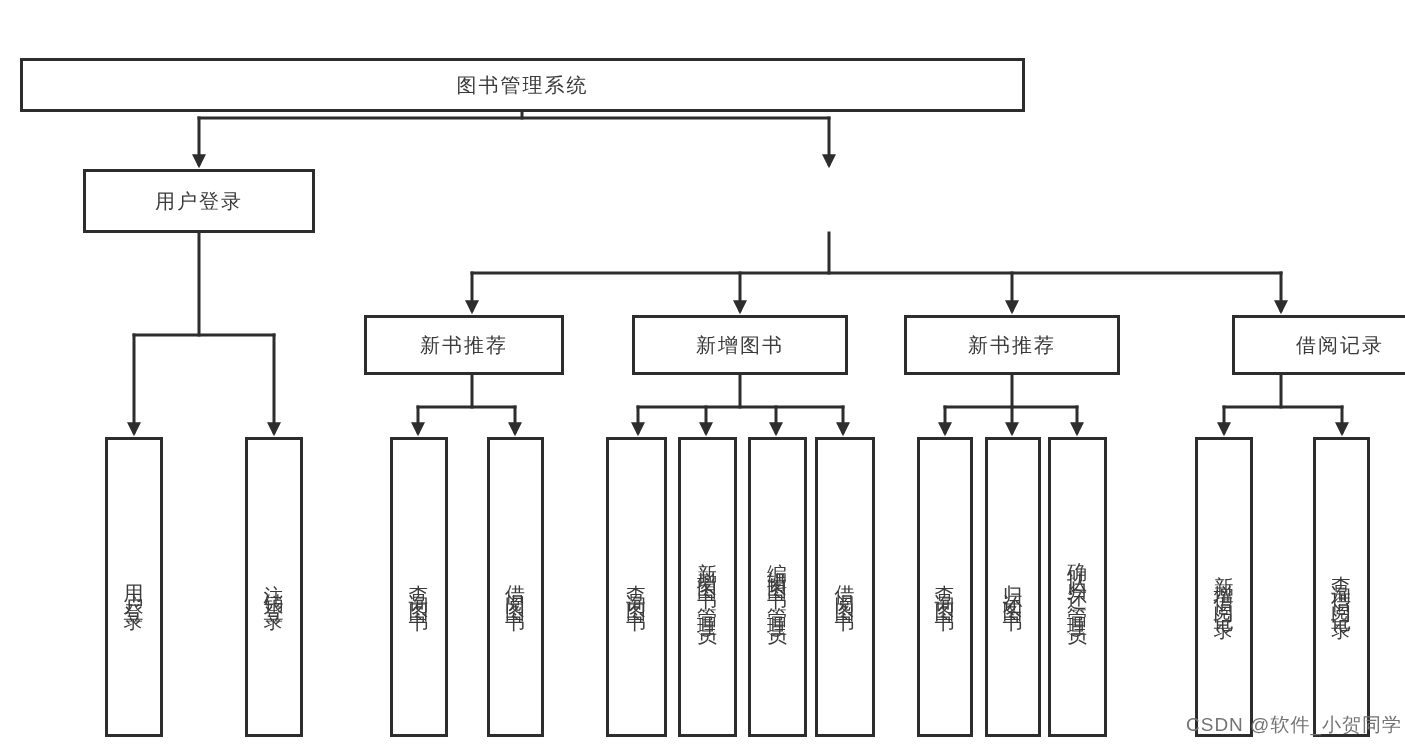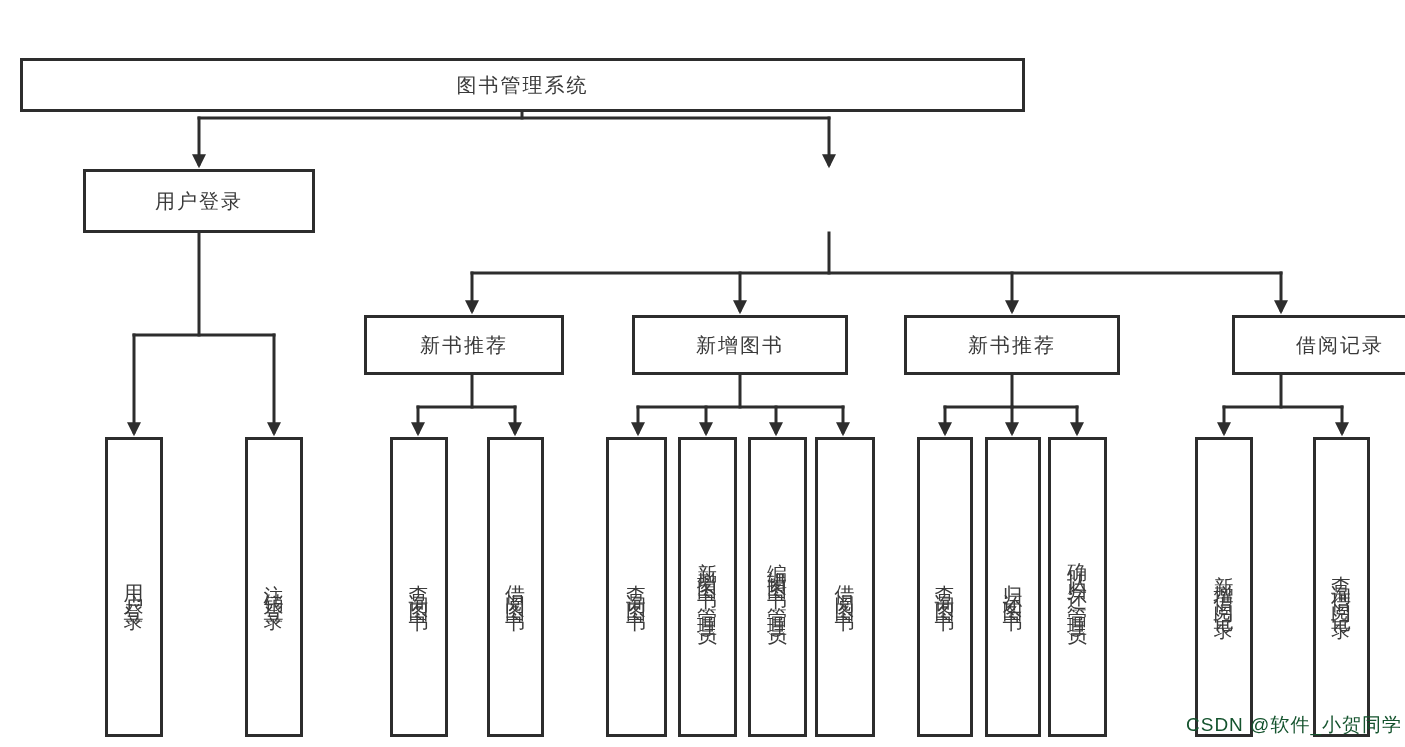--- a/index.html
+++ b/index.html
@@ -156,14 +156,14 @@
     <span class="vtext">确认归还（管理员）</span>
   </div>
 
   <div class="box vbox" style="left:1195px;top:437px;width:58px;height:300px;">
     <span class="vtext">新增借阅记录</span>
   </div>
   <div class="box vbox" style="left:1313px;top:437px;width:57px;height:300px;">
     <span class="vtext">查询借阅记录</span>
   </div>
 
-  <div class="watermark" style="color: #14532d;">CSDN @软件_小贺同学</div>
+  <div class="watermark" style="color: #737373;">CSDN @软件_小贺同学</div>
 </div>
 
 </body></html>

